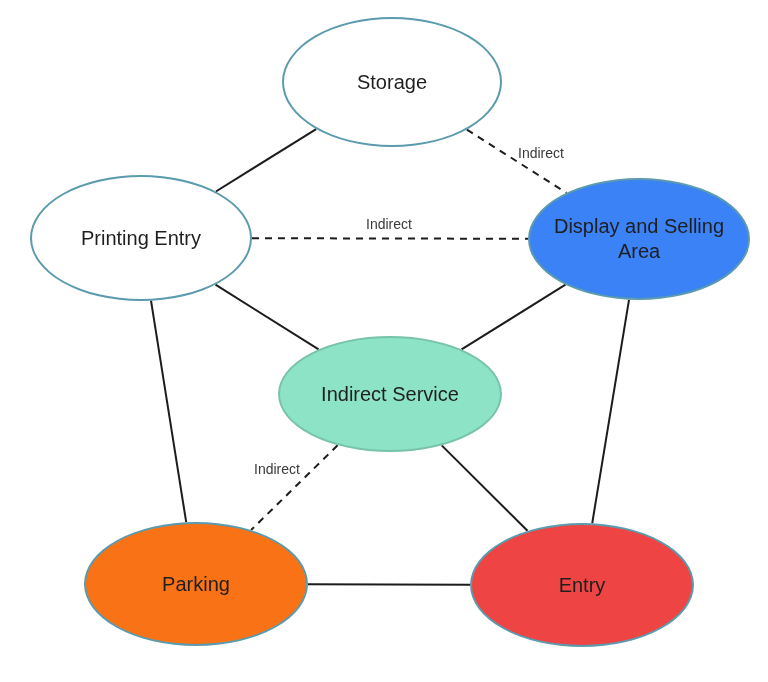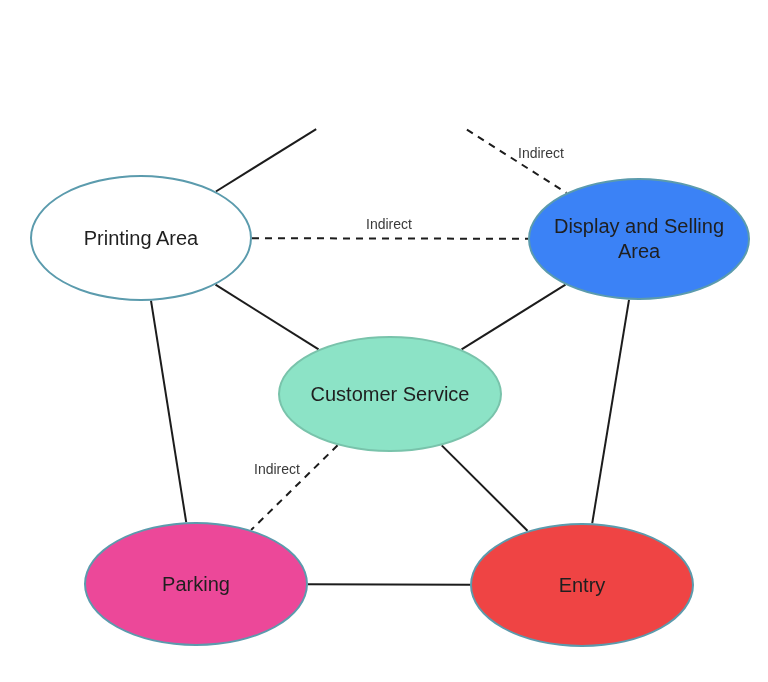--- a/index.html
+++ b/index.html
@@ -63,29 +63,32 @@
       <line x1="629.0" y1="299.8" x2="592.2" y2="523.3" stroke="#1c1c1c" stroke-width="2"></line>
       <line x1="441.7" y1="445.4" x2="527.5" y2="530.8" stroke="#1c1c1c" stroke-width="2"></line>
       <line x1="337.6" y1="445.3" x2="251.1" y2="530.0" stroke="#1c1c1c" stroke-width="2" stroke-dasharray="7 6"></line>
       <line x1="308.0" y1="584.3" x2="470.0" y2="584.7" stroke="#1c1c1c" stroke-width="2"></line>
     </svg>
 
   <span class="edge-label" style="left: 541px; top: 153px;">Indirect</span>
   <span class="edge-label" style="left: 389px; top: 224px;">Indirect</span>
   <span class="edge-label" style="left: 277px; top: 469px;">Indirect</span>
 
+  <div class="node" style="left: 282px; top: 17px; width: 220px; height: 130px; background: rgb(255, 255, 255); border-color: rgb(91, 155, 173);">
+    <span class="node-label">Storage</span>
+  </div>
   <div class="node" style="left: 30px; top: 175px; width: 222px; height: 126px; background: rgb(255, 255, 255); border-color: rgb(91, 155, 173);">
-    <span class="node-label">Printing Area</span>
+    <span class="node-label">Printing Entry</span>
   </div>
   <div class="node" style="left: 528px; top: 178px; width: 222px; height: 122px; background: #3b82f6; border-color: rgb(91, 155, 173);">
     <span class="node-label">Display and Selling Area</span>
   </div>
   <div class="node" style="left: 278px; top: 336px; width: 224px; height: 116px; background: rgb(140, 227, 198); border-color: rgb(121, 195, 171);">
-    <span class="node-label">Customer Service</span>
+    <span class="node-label">Indirect Service</span>
   </div>
-  <div class="node" style="left: 84px; top: 522px; width: 224px; height: 124px; background: #ec4899; border-color: rgb(91, 155, 173);">
+  <div class="node" style="left: 84px; top: 522px; width: 224px; height: 124px; background: #f97316; border-color: rgb(91, 155, 173);">
     <span class="node-label">Parking</span>
   </div>
   <div class="node" style="left: 470px; top: 523px; width: 224px; height: 124px; background: #ef4444; border-color: rgb(91, 155, 173);">
     <span class="node-label">Entry</span>
   </div>
 
 </div>
 
 </body></html>

